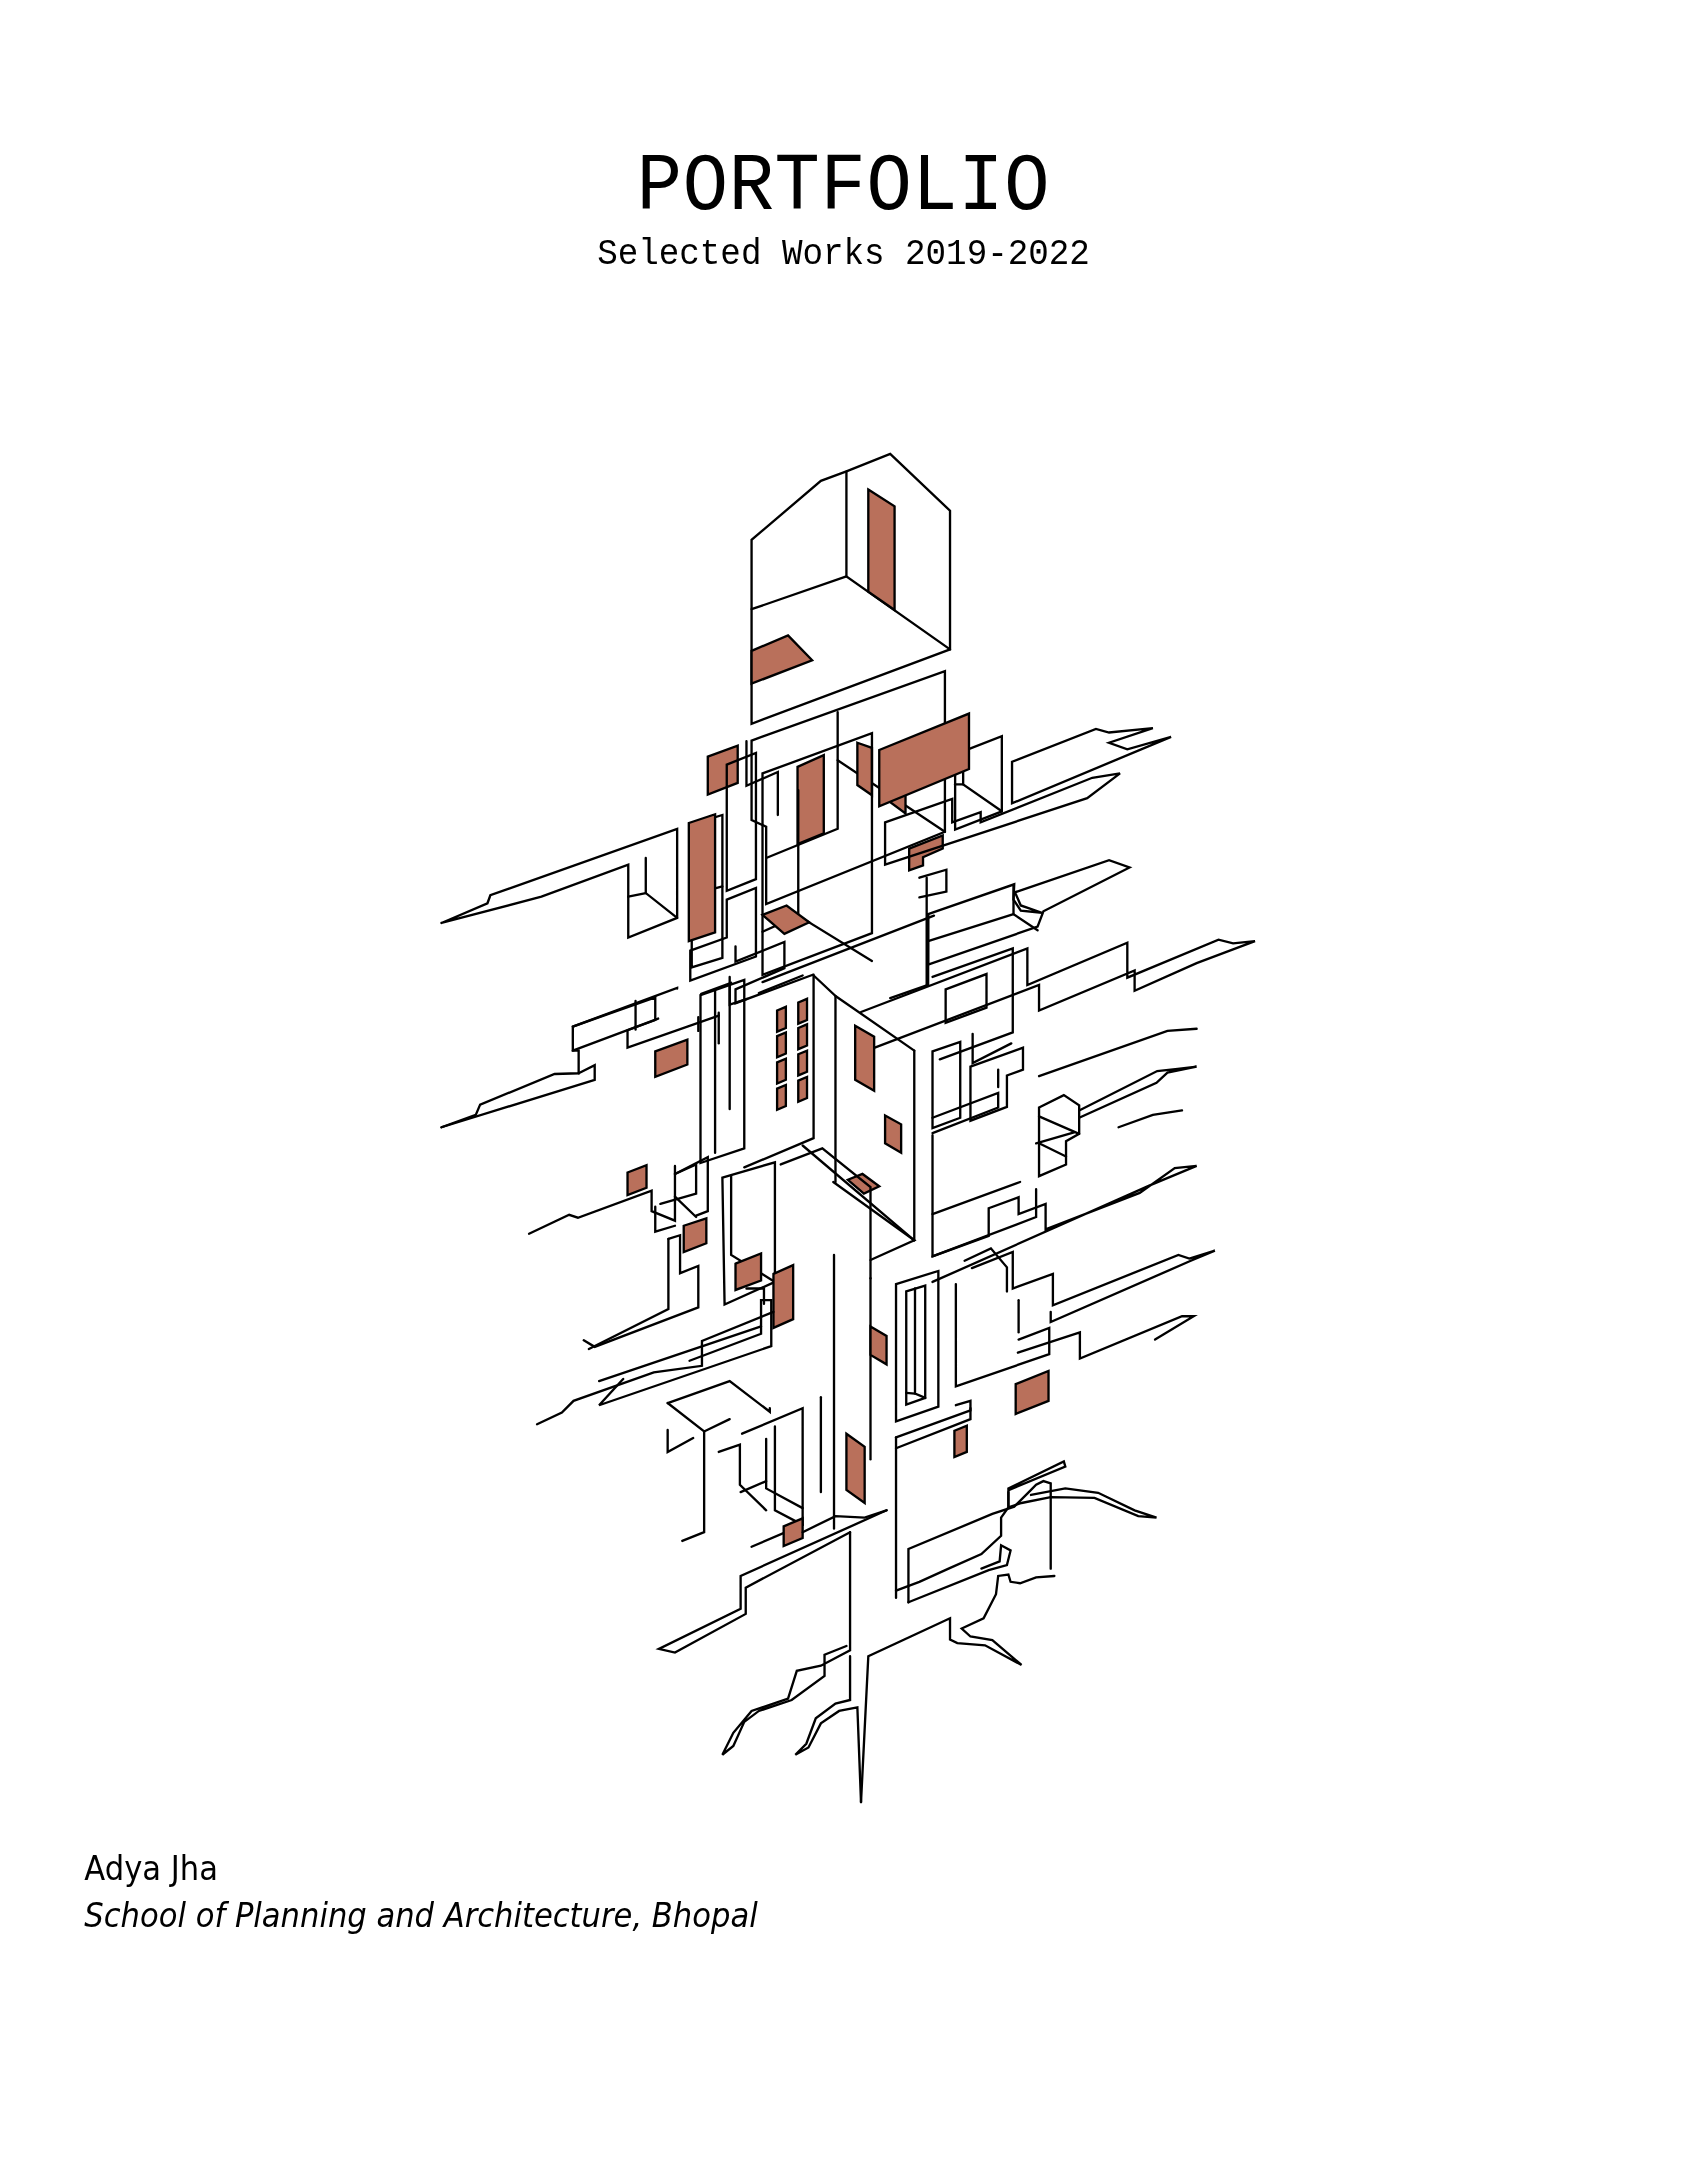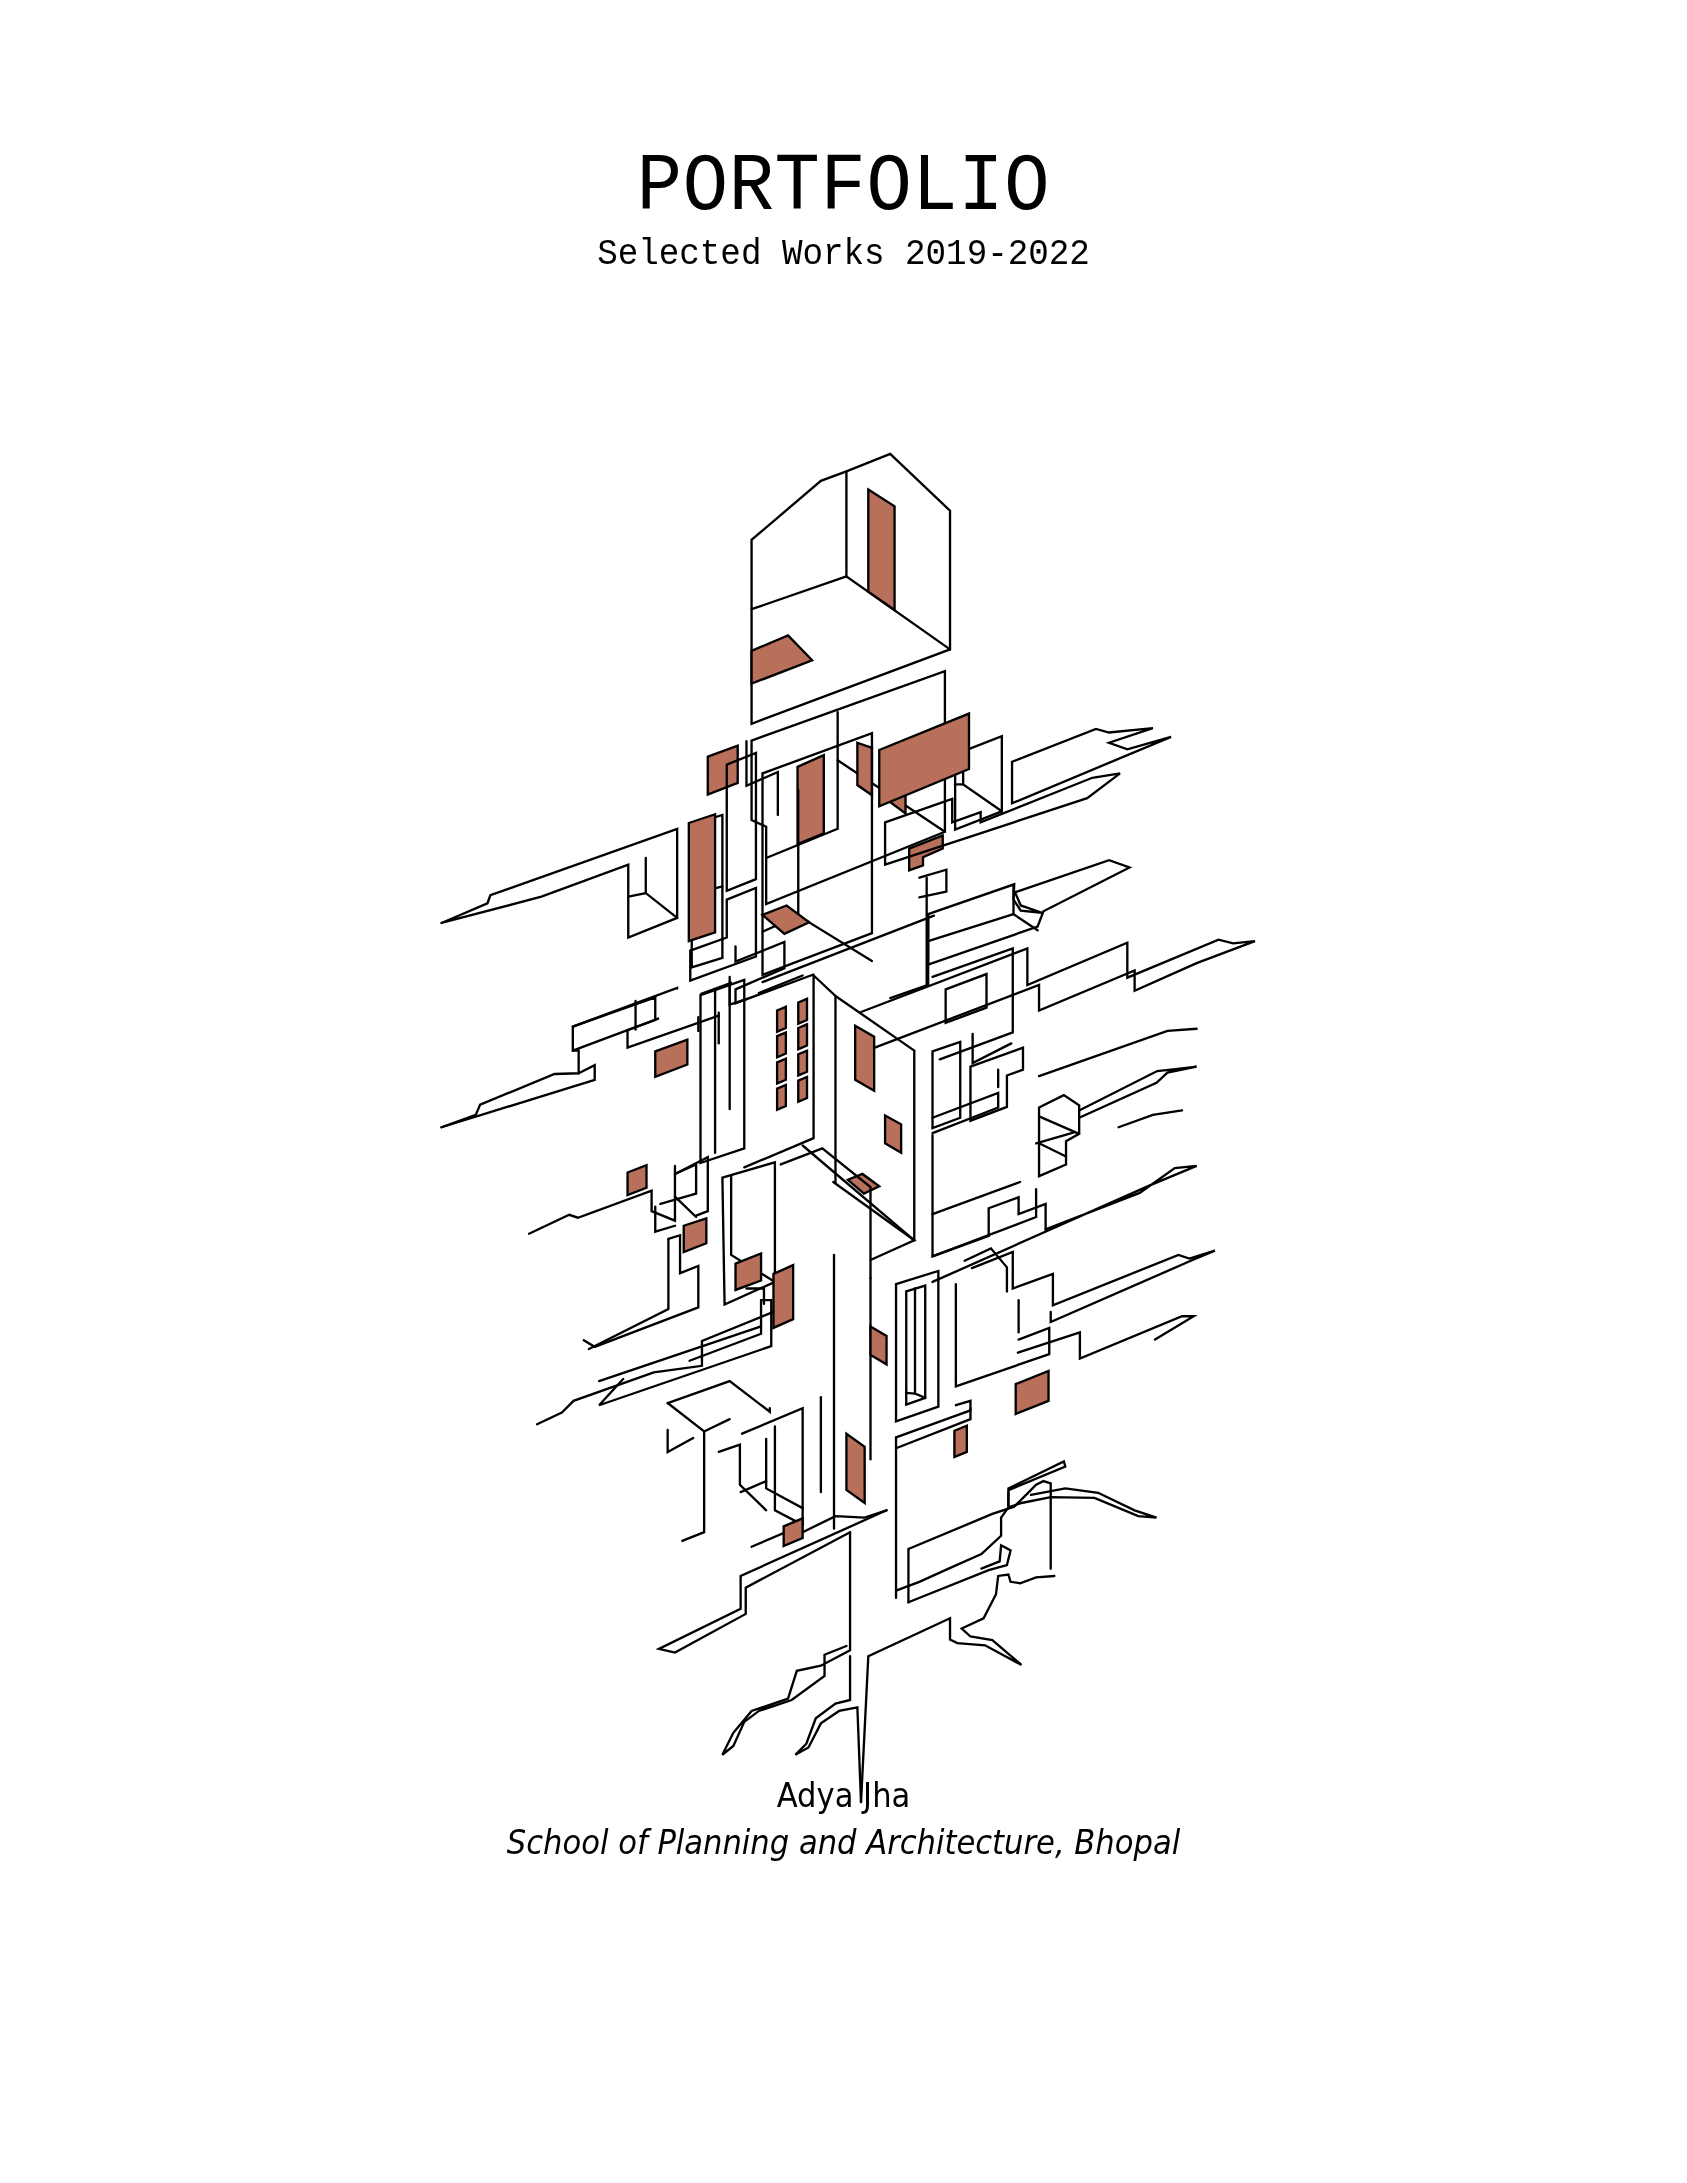--- a/index.html
+++ b/index.html
@@ -56,22 +56,21 @@
     .drawing .wn {
       fill: #B9705B;
       stroke: #000000;
       stroke-width: 3.2;
       stroke-linejoin: miter;
     }
     .credit-block {
       position: absolute;
       left: 0;
       right: 0;
-      top: 1775px;
-      text-align: center;
+      top: 1848px;
       font-family: "DejaVu Sans", sans-serif;
     }
     .author {
       display: block;
       font-size: 34px;
       font-weight: 400;
       line-height: 1.2;
       transform: scaleX(0.9);
     }
     .institution {

